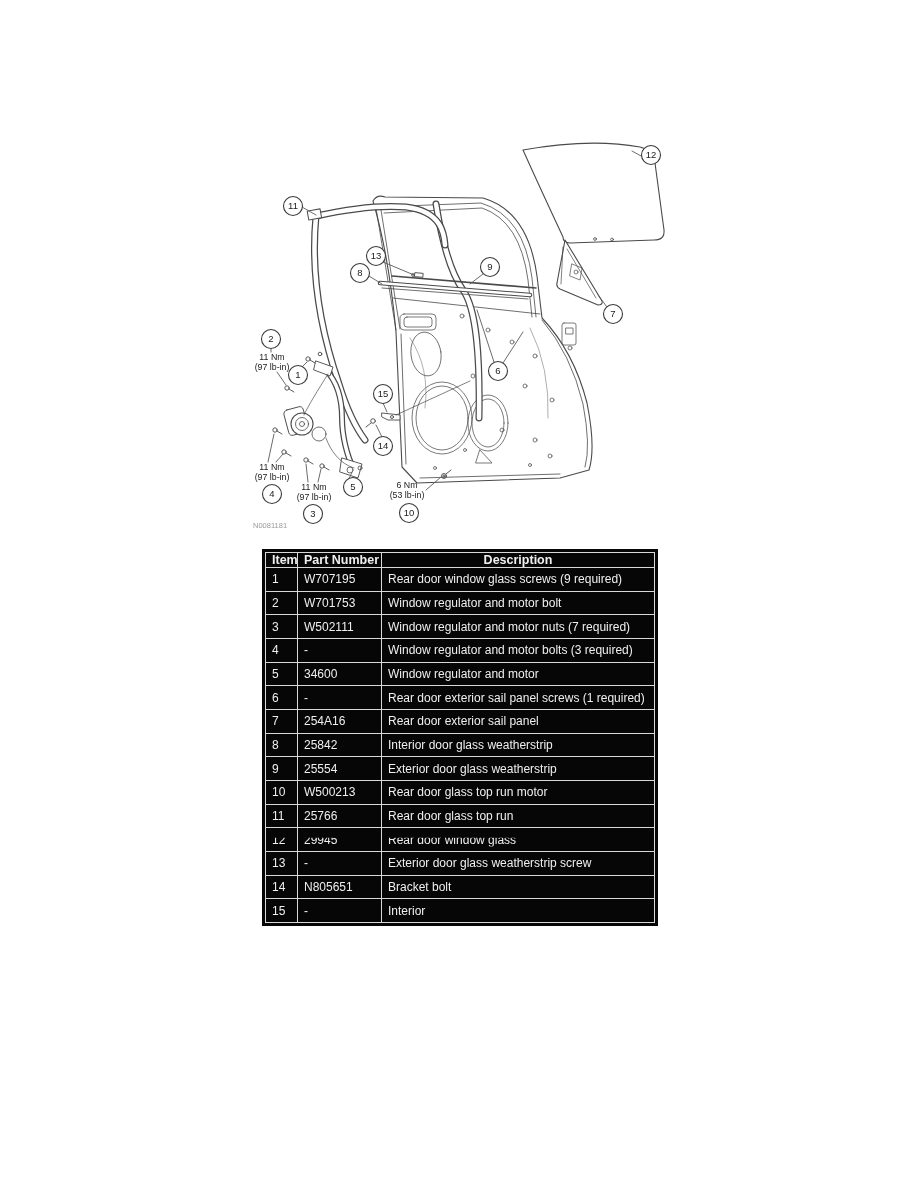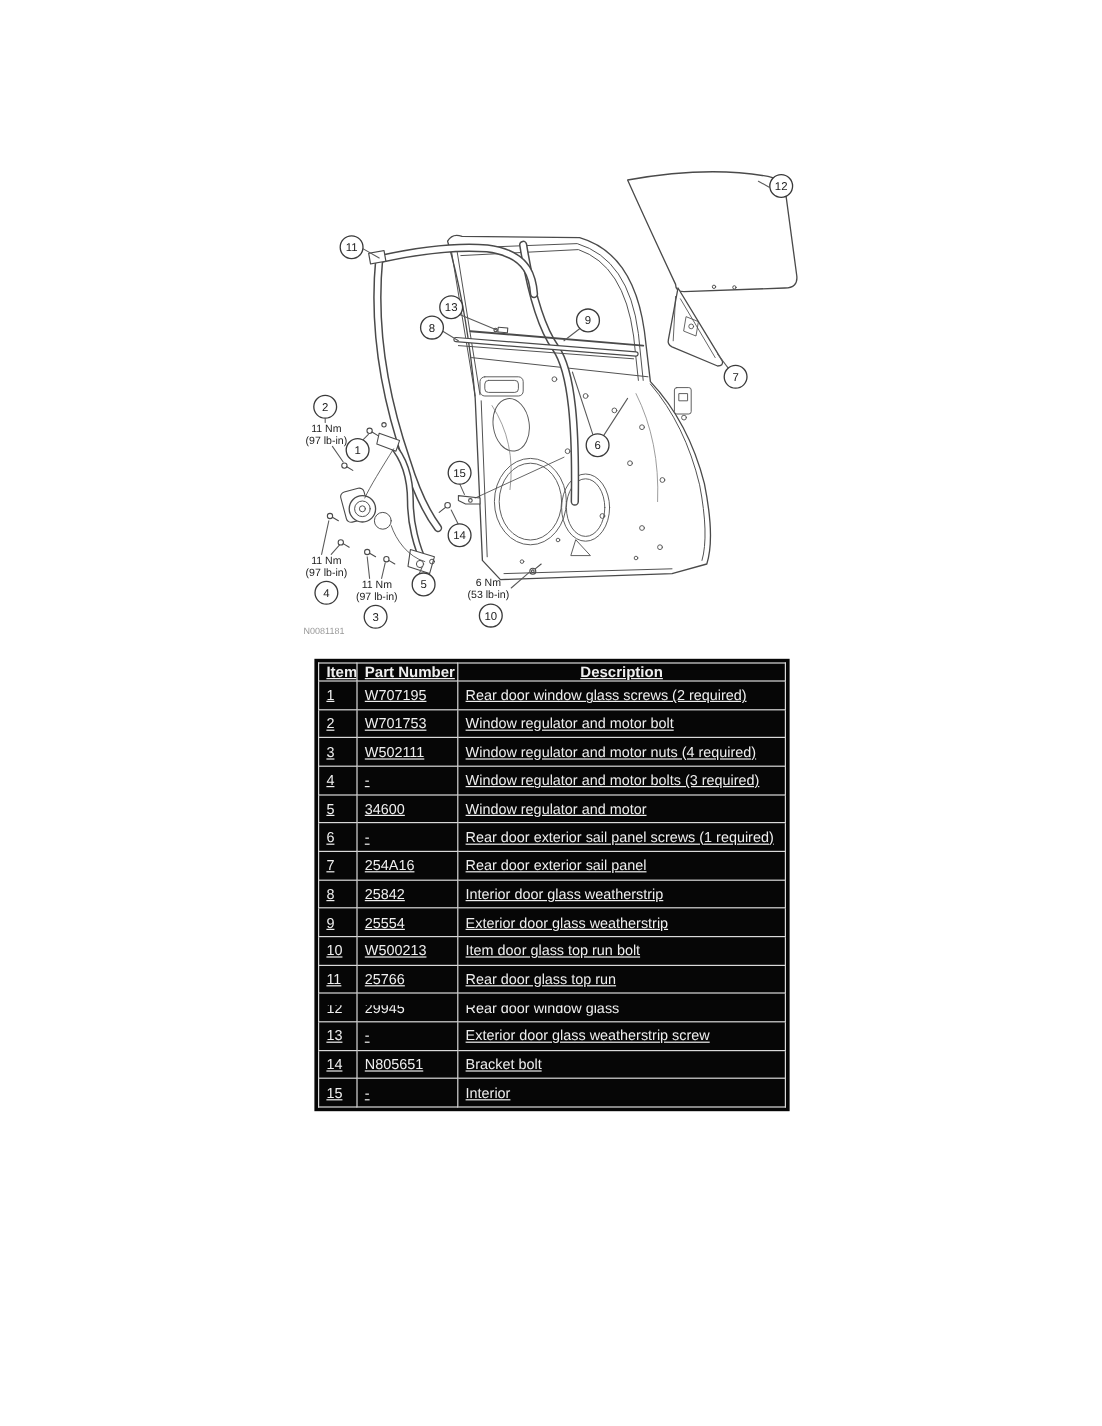--- a/index.html
+++ b/index.html
@@ -17,21 +17,21 @@
   .table-wrap{
     position:absolute;left:262px;top:549px;width:396px;height:377px;
     background:#060606;padding:3px;box-sizing:border-box;
   }
   .table-wrap table{
     width:100%;height:100%;border-collapse:collapse;table-layout:fixed;
     font:12px "Liberation Sans",sans-serif;color:#efefef;
   }
   .table-wrap th,.table-wrap td{
     border:1.6px solid #d9d9d9;background:#060606;padding:0 6px;
-    overflow:hidden;white-space:nowrap;vertical-align:middle;text-decoration:underline;
+    overflow:hidden;white-space:nowrap;vertical-align:middle;
   }
   .table-wrap th{font-weight:bold;text-align:center;font-size:12.5px;}
   .table-wrap td{text-align:left;}
   .c-item{width:32px;}
   .c-part{width:84px;}
   
   tr.cut-top span{display:inline-block;clip-path:inset(37% 0 0 0);}
 </style>
 </head>
 <body>
@@ -281,31 +281,31 @@
     <tr>
       <th><span>Item</span></th>
       <th><span>Part Number</span></th>
       <th><span>Description</span></th>
     </tr>
   </thead>
   <tbody>
     <tr>
           <td><span>1</span></td>
           <td><span>W707195</span></td>
-          <td><span>Rear door window glass screws (2 required)</span></td>
+          <td><span>Rear door window glass screws (9 required)</span></td>
         </tr>
     <tr>
           <td><span>2</span></td>
           <td><span>W701753</span></td>
           <td><span>Window regulator and motor bolt</span></td>
         </tr>
     <tr>
           <td><span>3</span></td>
           <td><span>W502111</span></td>
-          <td><span>Window regulator and motor nuts (4 required)</span></td>
+          <td><span>Window regulator and motor nuts (7 required)</span></td>
         </tr>
     <tr>
           <td><span>4</span></td>
           <td><span>-</span></td>
           <td><span>Window regulator and motor bolts (3 required)</span></td>
         </tr>
     <tr>
           <td><span>5</span></td>
           <td><span>34600</span></td>
           <td><span>Window regulator and motor</span></td>
@@ -326,21 +326,21 @@
           <td><span>Interior door glass weatherstrip</span></td>
         </tr>
     <tr>
           <td><span>9</span></td>
           <td><span>25554</span></td>
           <td><span>Exterior door glass weatherstrip</span></td>
         </tr>
     <tr>
           <td><span>10</span></td>
           <td><span>W500213</span></td>
-          <td><span>Item door glass top run bolt</span></td>
+          <td><span>Rear door glass top run motor</span></td>
         </tr>
     <tr>
           <td><span>11</span></td>
           <td><span>25766</span></td>
           <td><span>Rear door glass top run</span></td>
         </tr>
     <tr class="cut-top">
           <td><span>12</span></td>
           <td><span>29945</span></td>
           <td><span>Rear door window glass</span></td>

